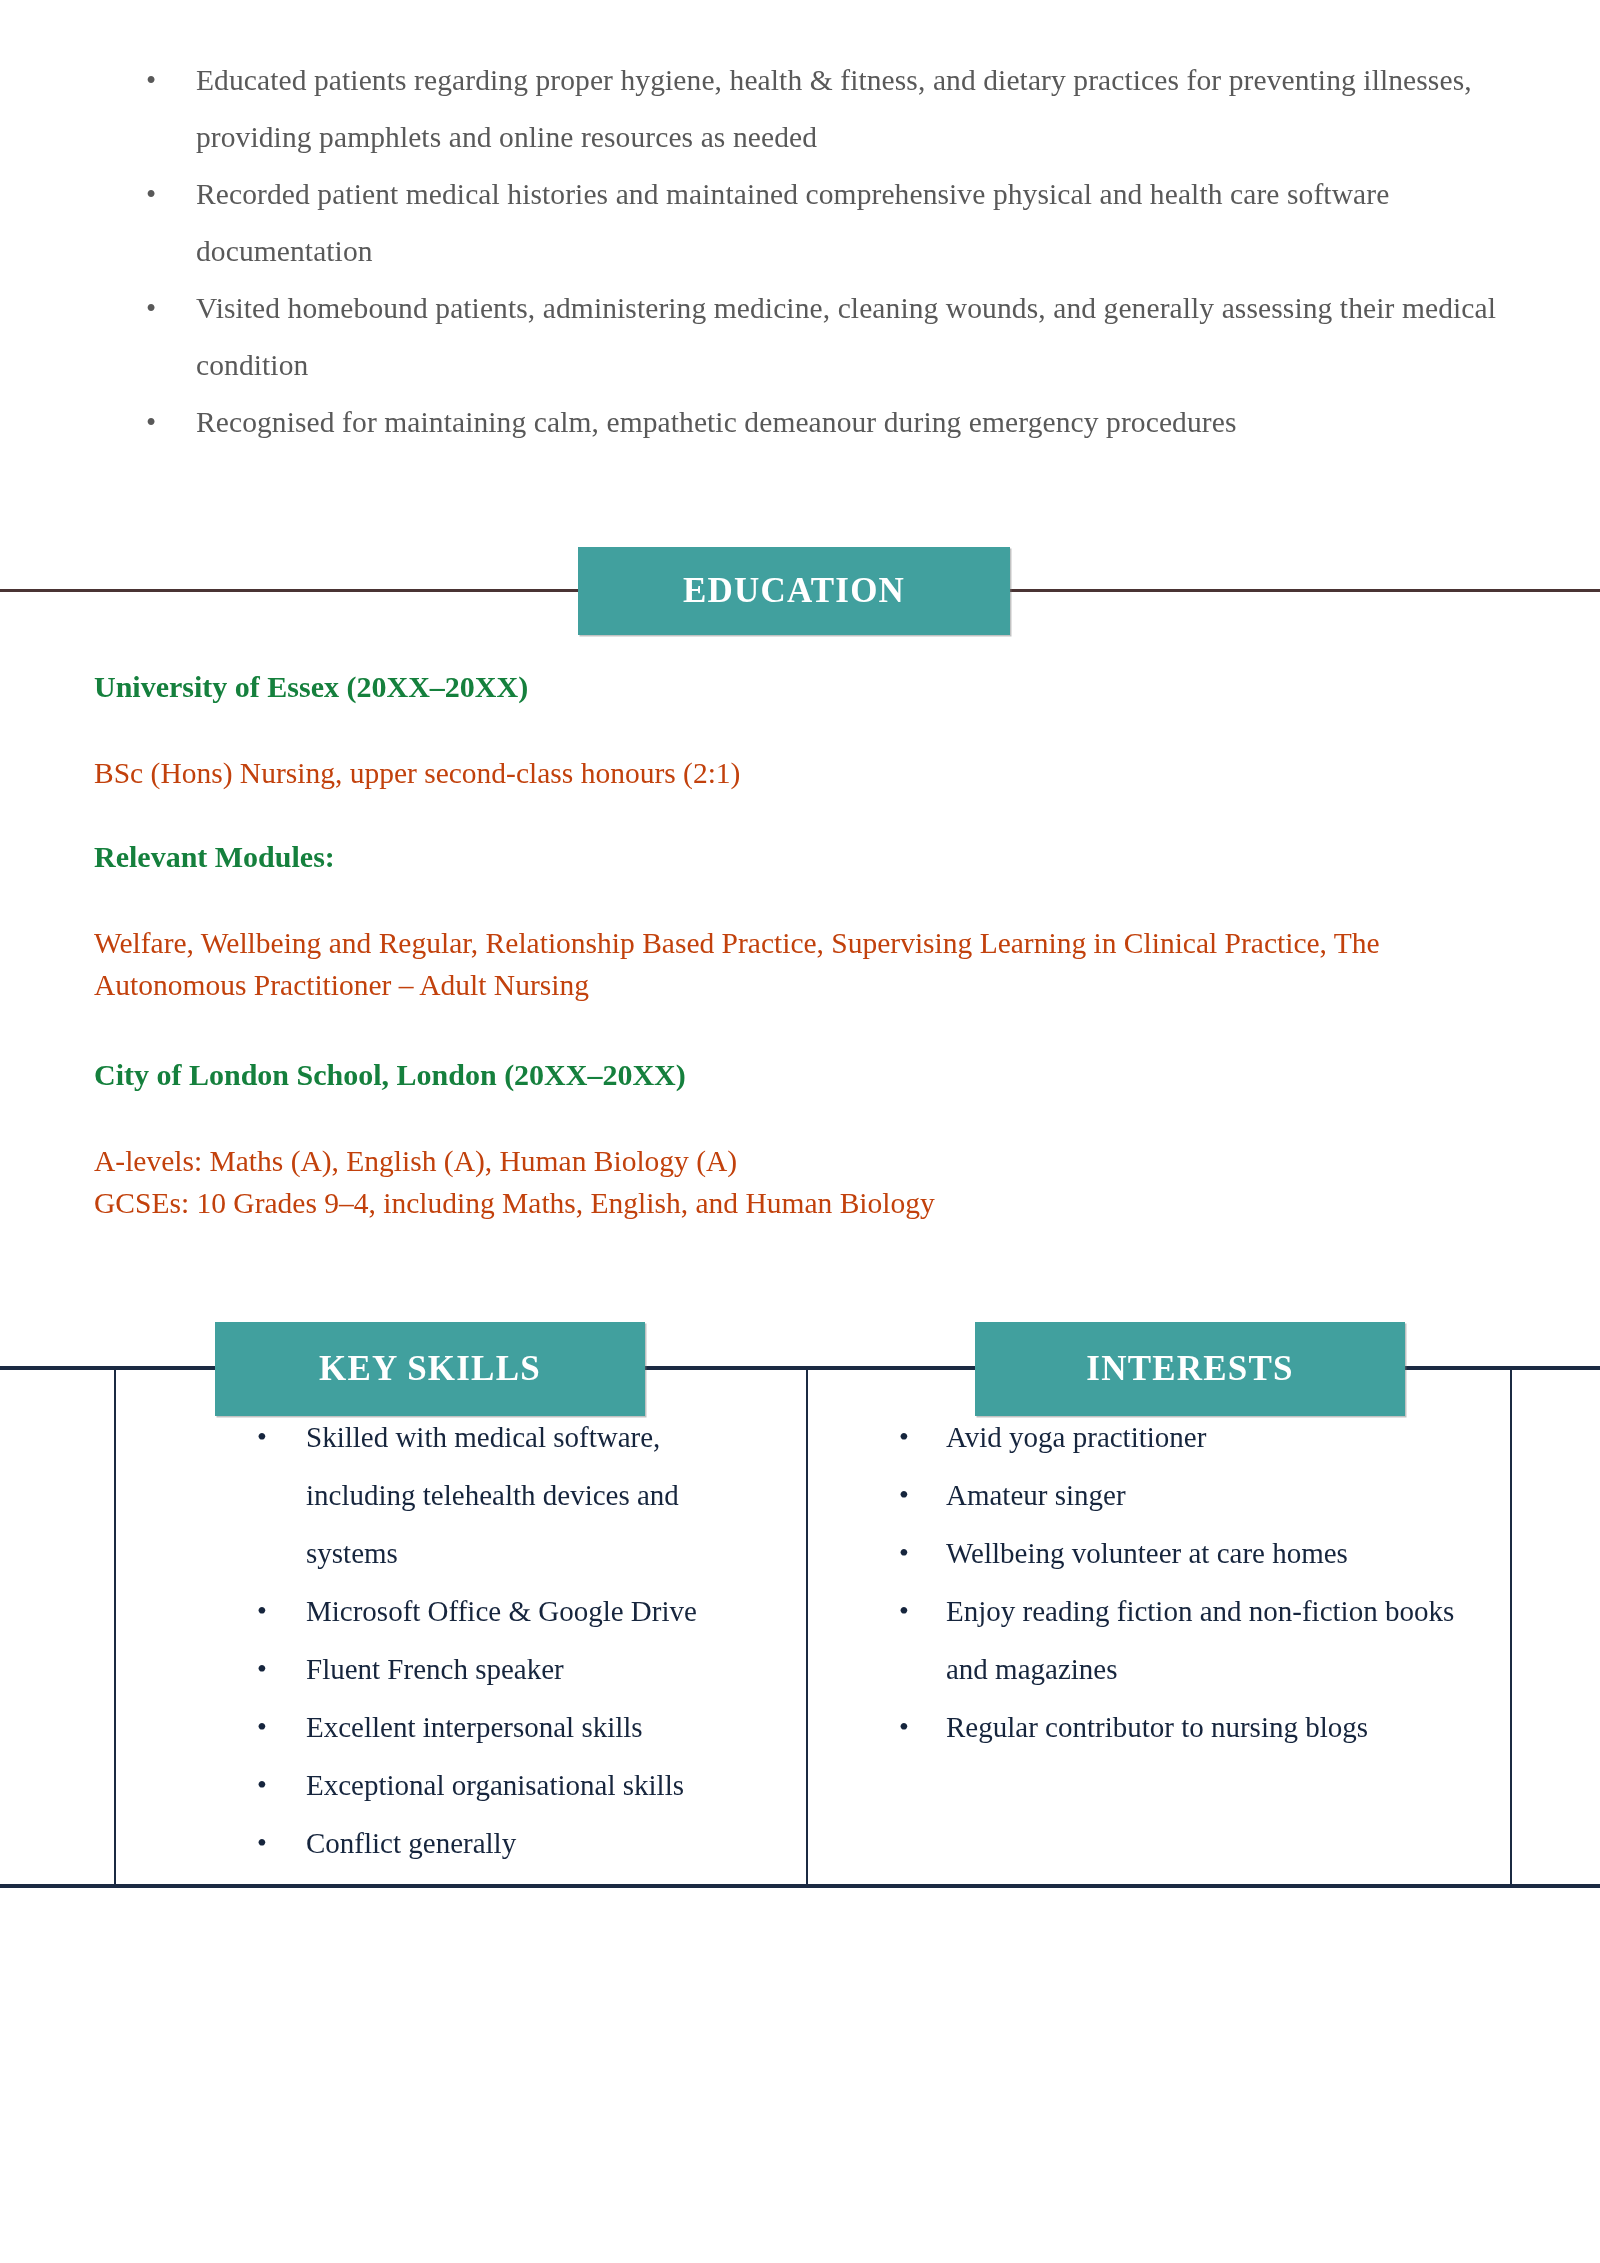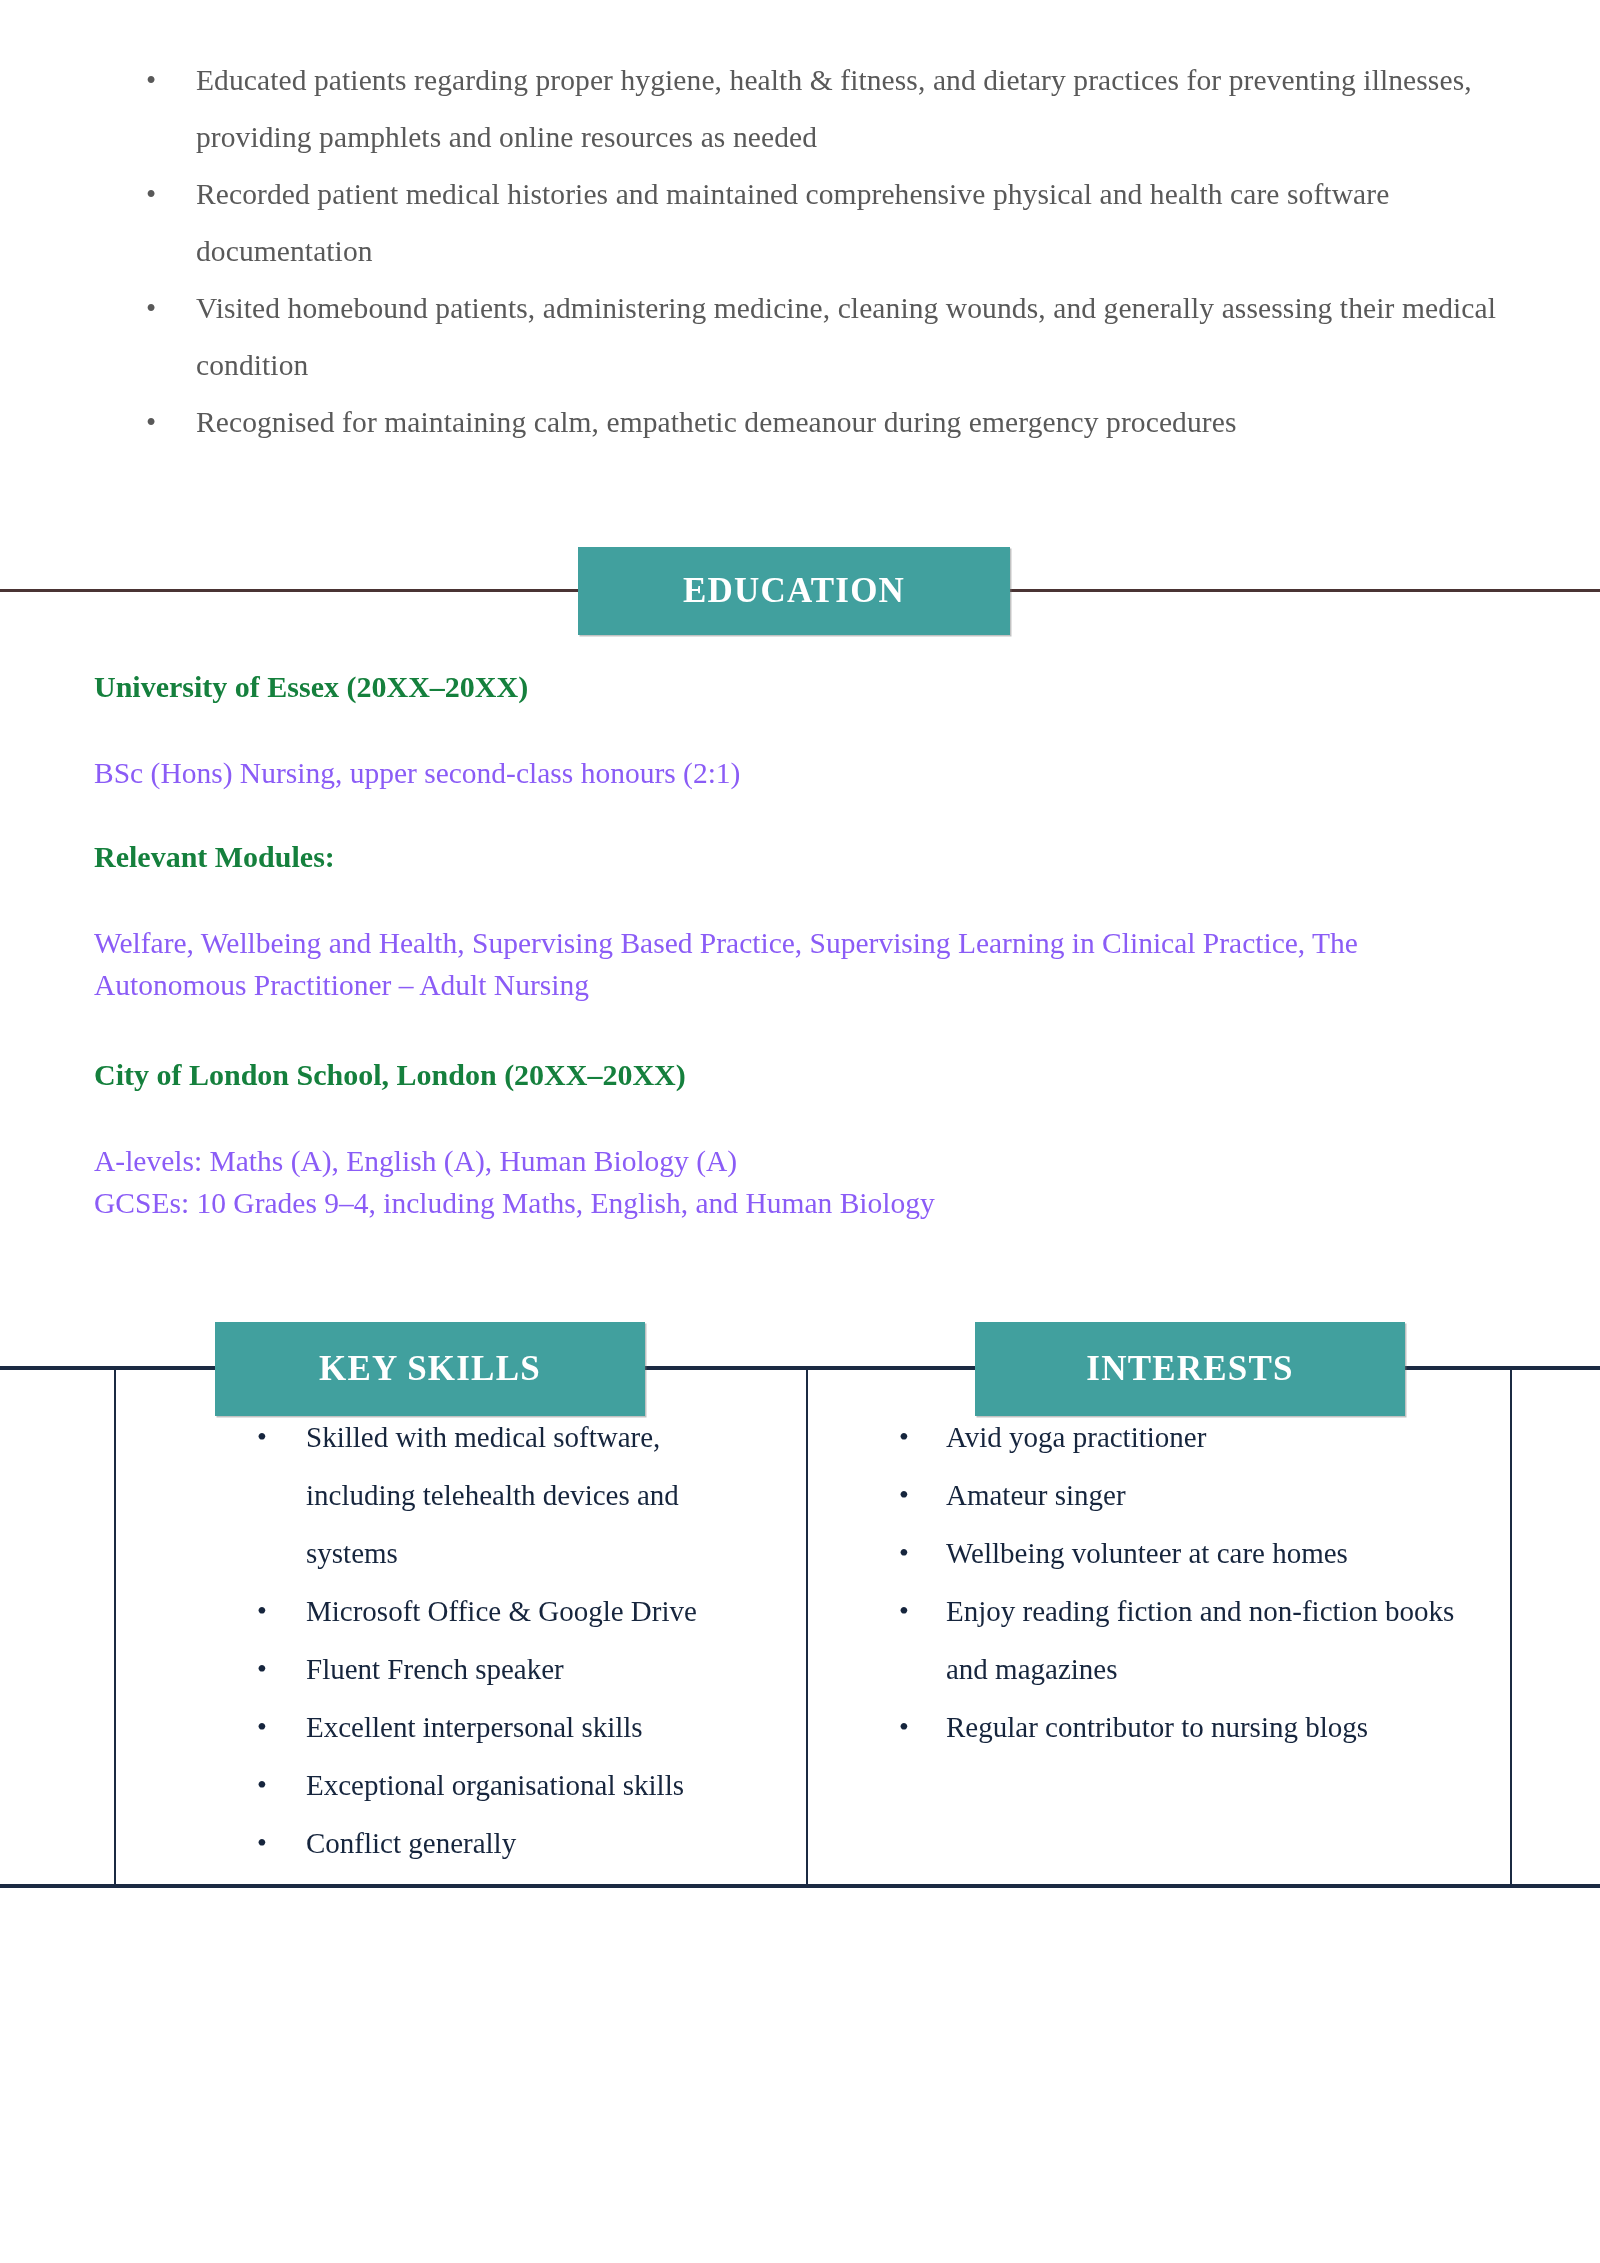--- a/index.html
+++ b/index.html
@@ -98,21 +98,21 @@
   
   .edu-body { position: absolute; left: 94px; top: 668px; width: 1420px; }
   .edu-head {
     color: #15803d;
     font-weight: bold;
     font-size: 30px;
     line-height: 38px;
     margin: 0;
   }
   .edu-text {
-    color: #8b5cf6;
+    color: #c2410c;
     font-size: 29.5px;
     line-height: 42px;
     margin: 0;
   }
   .sp-46 { height: 46px; }
   .sp-44 { height: 44px; }
   .sp-50 { height: 50px; }
 
   
   #skills-band { top: 1322px; height: 94px; }
@@ -206,21 +206,21 @@
     <div class="band-box" id="education-box">EDUCATION</div>
   </div>
 
   <div class="edu-body">
     <p class="edu-head">University of Essex (20XX–20XX)</p>
     <div class="sp-46"></div>
     <p class="edu-text">BSc (Hons) Nursing, upper second-class honours (2:1)</p>
     <div class="sp-44"></div>
     <p class="edu-head">Relevant Modules:</p>
     <div class="sp-46"></div>
-    <p class="edu-text">Welfare, Wellbeing and Health, Supervising Based Practice, Supervising Learning in Clinical Practice, The Autonomous Practitioner – Adult Nursing</p>
+    <p class="edu-text">Welfare, Wellbeing and Regular, Relationship Based Practice, Supervising Learning in Clinical Practice, The Autonomous Practitioner – Adult Nursing</p>
     <div class="sp-50"></div>
     <p class="edu-head">City of London School, London (20XX–20XX)</p>
     <div class="sp-46"></div>
     <p class="edu-text">A-levels: Maths (A), English (A), Human Biology (A)</p>
     <p class="edu-text">GCSEs: 10 Grades 9–4, including Maths, English, and Human Biology</p>
   </div>
 
   <div class="section-band" id="skills-band">
     <div class="band-rule dark" id="skills-rule-1"></div>
     <div class="band-rule dark" id="skills-rule-2"></div>

